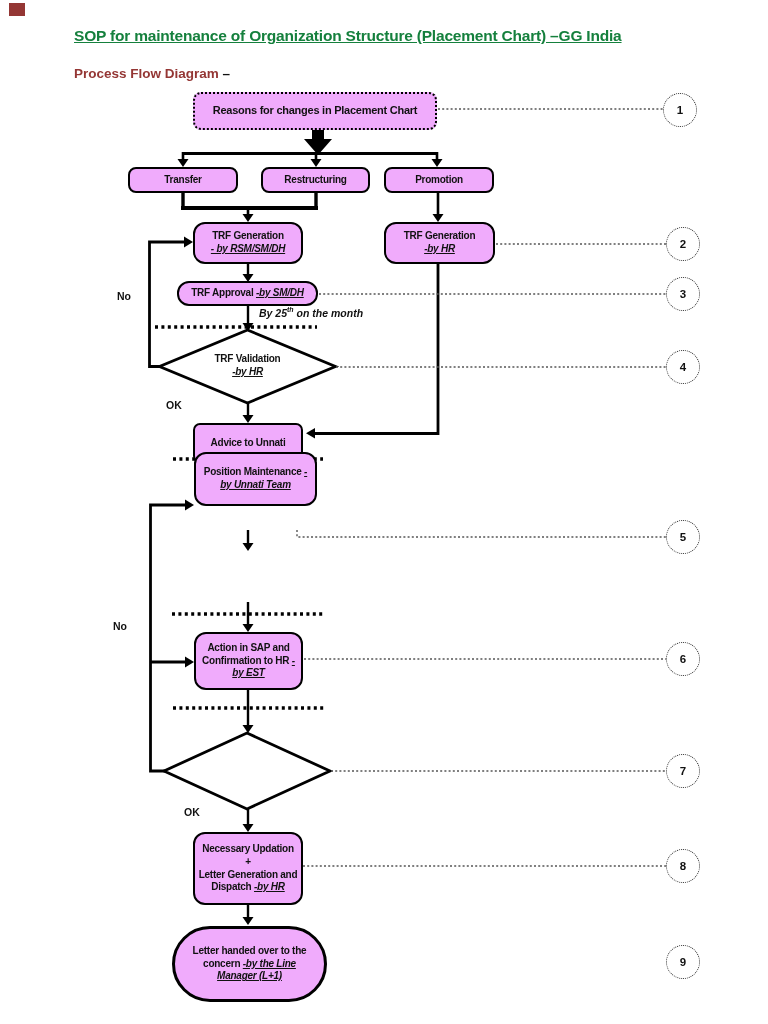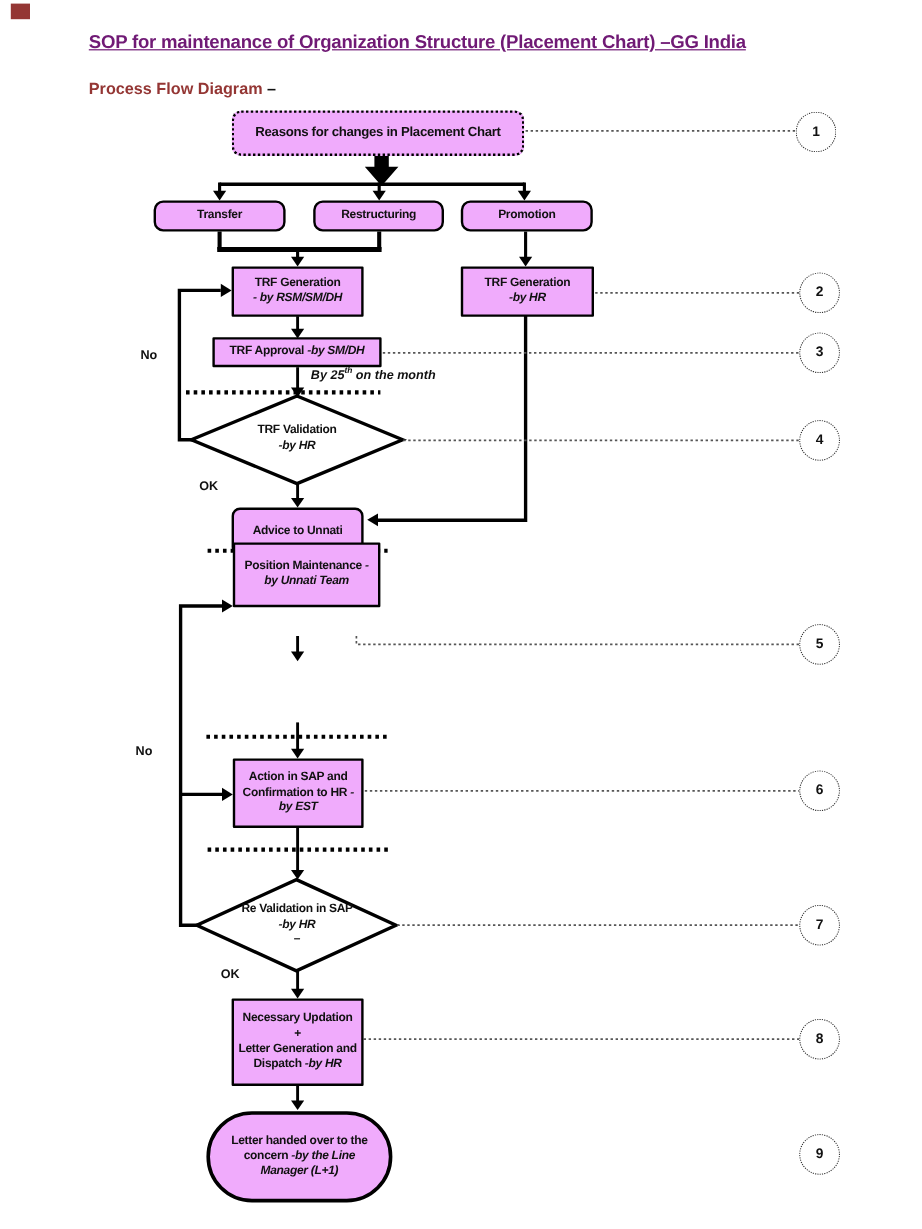--- a/index.html
+++ b/index.html
@@ -1,34 +1,34 @@
 <!DOCTYPE html>
 <html><head>
 <meta charset="utf-8">
 <style>
   html,body{margin:0;padding:0;background:#fff;}
   #page{position:relative;width:768px;height:1024px;background:#fff;overflow:hidden;
         font-family:"Liberation Sans",sans-serif;color:#111;}
   
   #red-block{position:absolute;left:9px;top:3px;width:16px;height:13px;background:#943634;}
-  #title{position:absolute;left:74px;top:27px;font-size:15.5px;font-weight:bold;color:#701a75;
+  #title{position:absolute;left:74px;top:27px;font-size:15.5px;font-weight:bold;color:#15803d;
          text-decoration:underline;letter-spacing:-0.2px;white-space:nowrap;}
   #subtitle{position:absolute;left:74px;top:66px;font-size:13.5px;font-weight:bold;color:#943634;white-space:nowrap;}
   #subtitle .dash{color:#111;font-weight:bold;}
   
   #wires{position:absolute;left:0;top:0;z-index:1;}
   
   .node{position:absolute;z-index:2;background:#f0abfc;border:2.5px solid #000;
         display:flex;align-items:center;justify-content:center;text-align:center;
         font-size:10px;font-weight:bold;line-height:1.26;letter-spacing:-0.25px;box-sizing:border-box;
         padding:1px 3px;}
-  .r8{border-radius:8px;} .r10{border-radius:1px;align-items:center;}
+  .r8{border-radius:8px;} .r10{border-radius:12px;align-items:center;}
   .dotted-border{border:2.5px dotted #000;border-radius:8px;font-size:11px;white-space:nowrap;}
   .stadium{border-radius:40px;border-width:3px;}
-  .by{font-style:italic;}
+  .by{font-style:italic;text-decoration:underline;}
   .diamond-text{position:absolute;z-index:2;text-align:center;font-size:10px;font-weight:bold;
         line-height:1.26;letter-spacing:-0.25px;}
   .flow-label{position:absolute;z-index:2;font-size:10.5px;font-weight:bold;}
   .annot{position:absolute;z-index:2;font-size:10.5px;font-weight:bold;font-style:italic;white-space:nowrap;}
   .annot sup{font-size:7px;}
   
   .step-circle{position:absolute;z-index:2;width:34px;height:34px;border:1.6px dotted #333;border-radius:50%;
         background:#fff;display:flex;align-items:center;justify-content:center;
         font-size:11.5px;font-weight:bold;box-sizing:border-box;}
 </style>
@@ -155,24 +155,20 @@
 
   <div class="node r10" style="left:194px;top:452px;width:123px;height:54px">
     <div><span>Position Maintenance </span><span class="by">-by Unnati Team</span></div>
   </div>
 
 
   <div class="node r10" style="left:194px;top:632px;width:109px;height:58px">
     <div><span>Action in SAP and Confirmation to HR </span><span class="by">-by EST</span></div>
   </div>
 
-  <div class="diamond-text" style="left:200px;top:752px;width:95px">
-    <span>Re Validation in SAP </span><span class="by">-by HR</span><br>
-    <span>–</span>
-  </div>
 
   <div class="node r10" style="left:193px;top:832px;width:110px;height:73px">
     <div>
       <span>Necessary Updation</span><br>
       <span>+</span><br>
       <span>Letter Generation and Dispatch </span><span class="by">-by HR</span>
     </div>
   </div>
 
   <div class="node stadium" style="left:172px;top:926px;width:155px;height:76px;padding:12px 12px">

